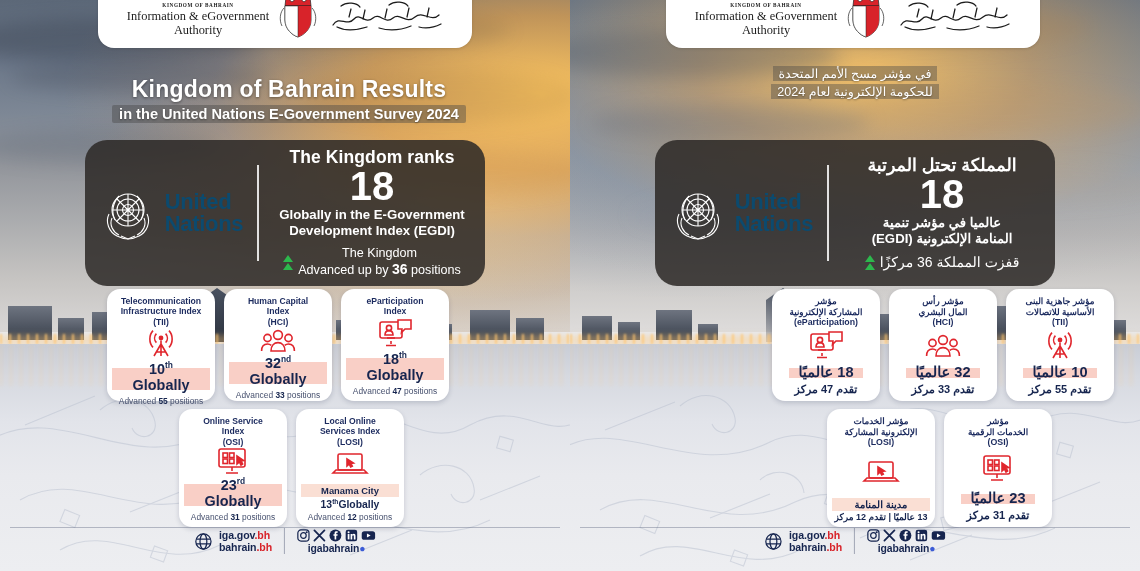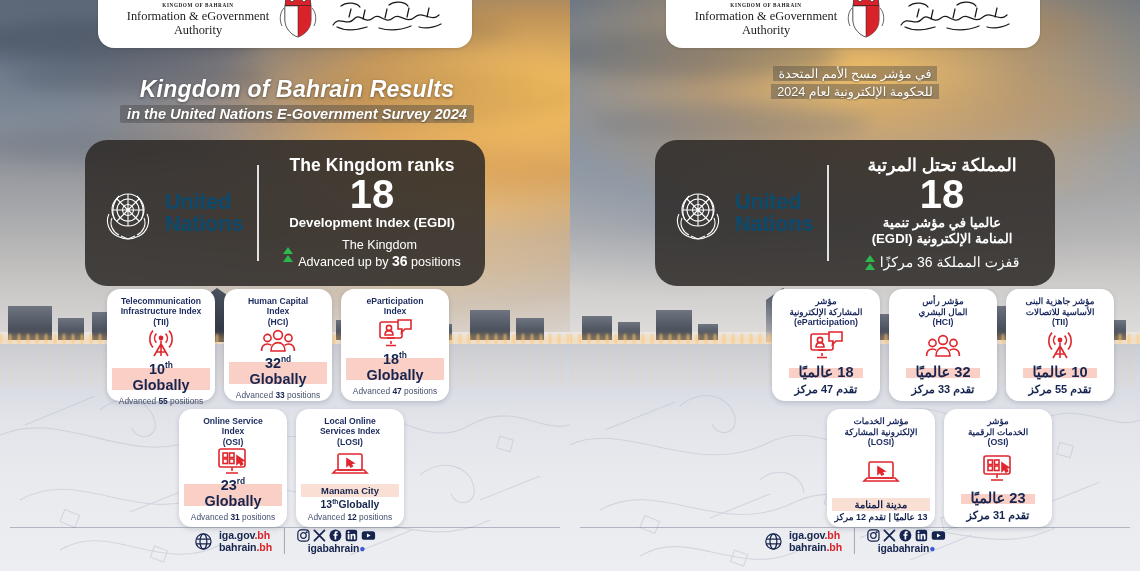--- a/index.html
+++ b/index.html
@@ -61,21 +61,21 @@
   }
   .panel.ar .logo-plate { left:96px; }
   .logo-en { text-align:center; color:#1b1b1b; line-height:1.15; padding-top:6px; }
   .logo-kob { font-family:"Liberation Serif", serif; font-size:5.2px; letter-spacing:.6px; font-weight:700; }
   .logo-main { font-family:"Liberation Serif", serif; font-size:12.4px; }
   .logo-sub { font-family:"Liberation Serif", serif; font-size:12.4px; }
   .crest { width:40px; height:46px; }
   .logo-ar { width:116px; height:40px; }
 
   
-  .title-en { position:absolute; top:76px; left:12px; width:100%; text-align:center;font-style:italic; }
+  .title-en { position:absolute; top:76px; left:4px; width:100%; text-align:center; }
   .title-en .t1 {
     font-size:23px; font-weight:700; color:#fff; letter-spacing:.2px;
     text-shadow:0 1px 3px rgba(0,0,0,.45);
   }
   .title-en .t2 {
     display:inline-block; margin-top:2px;
     font-size:14.6px; font-weight:700; color:#fff;
     background:rgba(70,70,70,.42); padding:1px 7px; border-radius:2px;
     text-shadow:0 1px 2px rgba(0,0,0,.4);
   }
@@ -275,20 +275,21 @@
           </svg>
           <div class="un-words">
             <div>United</div>
             <div>Nations</div>
           </div>
         </div>
         <div class="un-div"></div>
         <div class="un-right">
           <div class="un-ranks">The Kingdom ranks</div>
           <div class="un-num">18</div>
+          <div class="un-desc">Globally in the E-Government</div>
           <div class="un-desc">Development Index (EGDI)</div>
           <div class="un-adv-wrap">
             <div class="arrows">
               <span class="arrow"></span>
                 <span class="arrow"></span>
             </div>
             <div class="un-adv">
               <div>The Kingdom</div>
               <div>
                 <span>Advanced up by</span>

